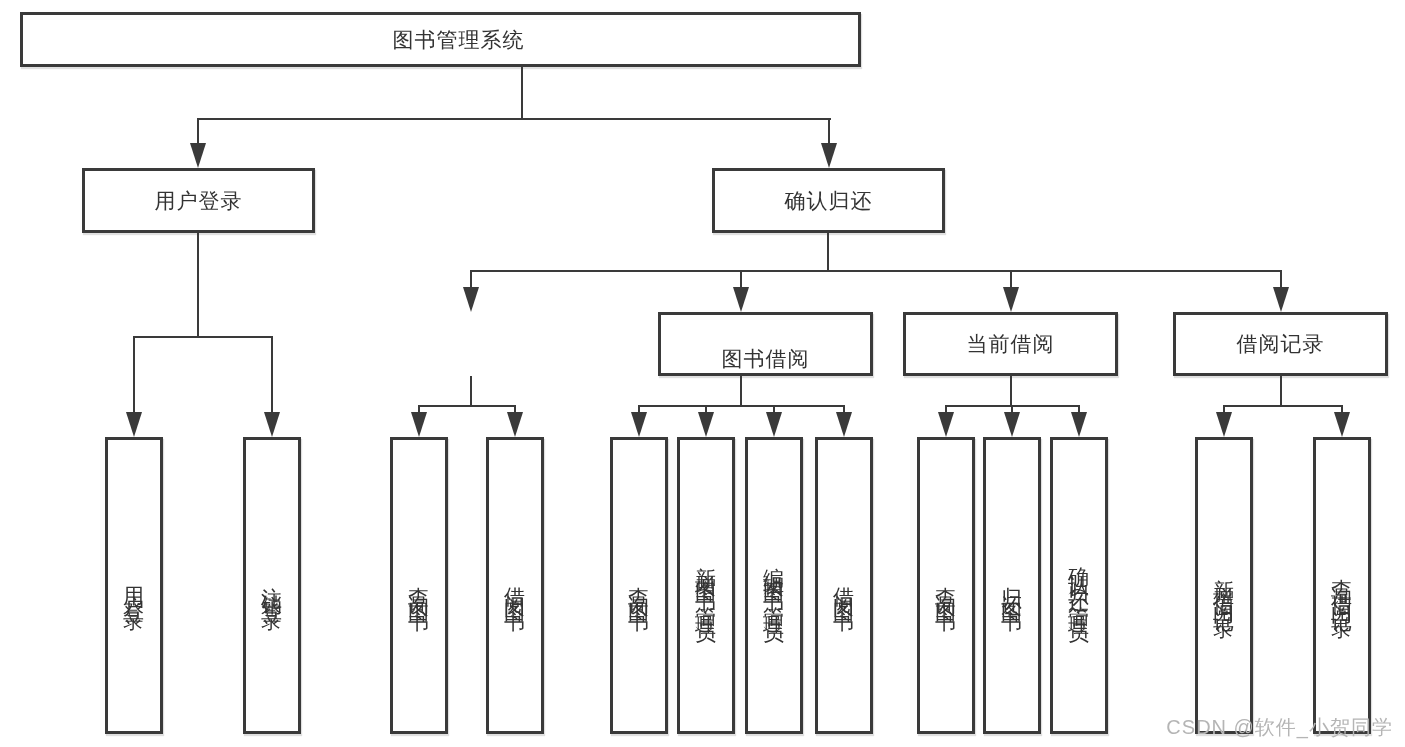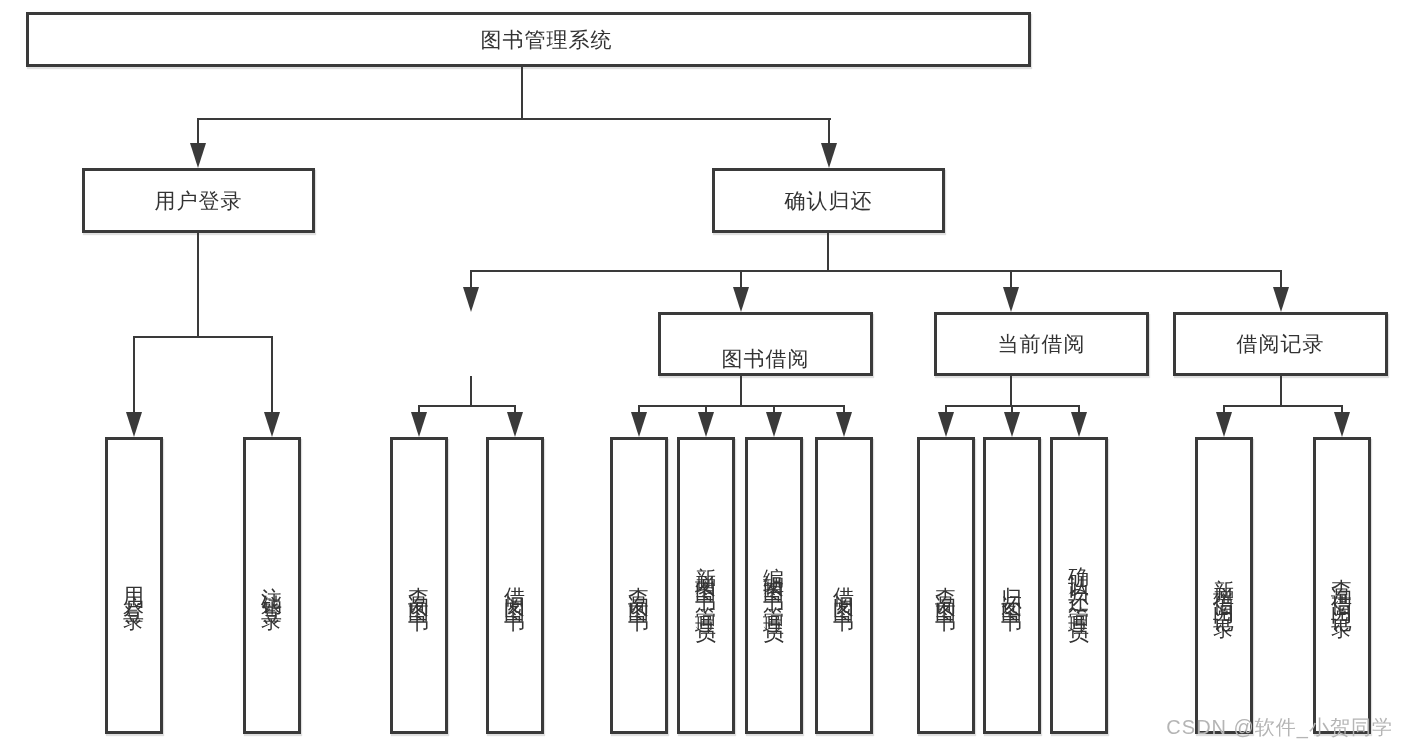--- a/index.html
+++ b/index.html
@@ -37,21 +37,21 @@
     position:absolute; right:12px; bottom:6px;
     font-size:20px; color:var(--watermark-text); letter-spacing:1px;
     white-space:nowrap;
   }
 </style>
 </head>
 <body>
 
 <div id="canvas">
 
-  <div class="box" style="left:26px; top:12px; width:1005px; height:55px;padding-left:36px;">
+  <div class="box" style="left:20px; top:12px; width:841px; height:55px;padding-left:36px;">
     <span class="node-label">图书管理系统</span>
   </div>
 
   <div class="vline" style="left:521px; top:67px; height:51px;"></div>
   <div class="hline" style="left:197px; top:118px; width:634px;"></div>
   <div class="vline" style="left:197px; top:118px; height:32px;"></div>
   <div class="arrow" style="left:190px; top:143px;"></div>
   <div class="vline" style="left:828px; top:118px; height:32px;"></div>
   <div class="arrow" style="left:821px; top:143px;"></div>
 
@@ -76,21 +76,21 @@
   <div class="vline" style="left:740px; top:270px; height:20px;"></div>
   <div class="arrow" style="left:733px; top:287px;"></div>
   <div class="vline" style="left:1010px; top:270px; height:20px;"></div>
   <div class="arrow" style="left:1003px; top:287px;"></div>
   <div class="vline" style="left:1280px; top:270px; height:20px;"></div>
   <div class="arrow" style="left:1273px; top:287px;"></div>
 
   <div class="box" style="left:658px; top:312px; width:215px; height:64px;align-items:flex-end;">
     <span class="node-label">图书借阅</span>
   </div>
-  <div class="box" style="left:903px; top:312px; width:215px; height:64px;margin-left:31px;">
+  <div class="box" style="left:903px; top:312px; width:215px; height:64px;">
     <span class="node-label">当前借阅</span>
   </div>
   <div class="box" style="left:1173px; top:312px; width:215px; height:64px;">
     <span class="node-label">借阅记录</span>
   </div>
 
   <div class="vline" style="left:470px; top:376px; height:29px;"></div>
   <div class="hline" style="left:418px; top:405px; width:98px;"></div>
   <div class="vline" style="left:418px; top:405px; height:10px;"></div>
   <div class="arrow" style="left:411px; top:412px;"></div>

